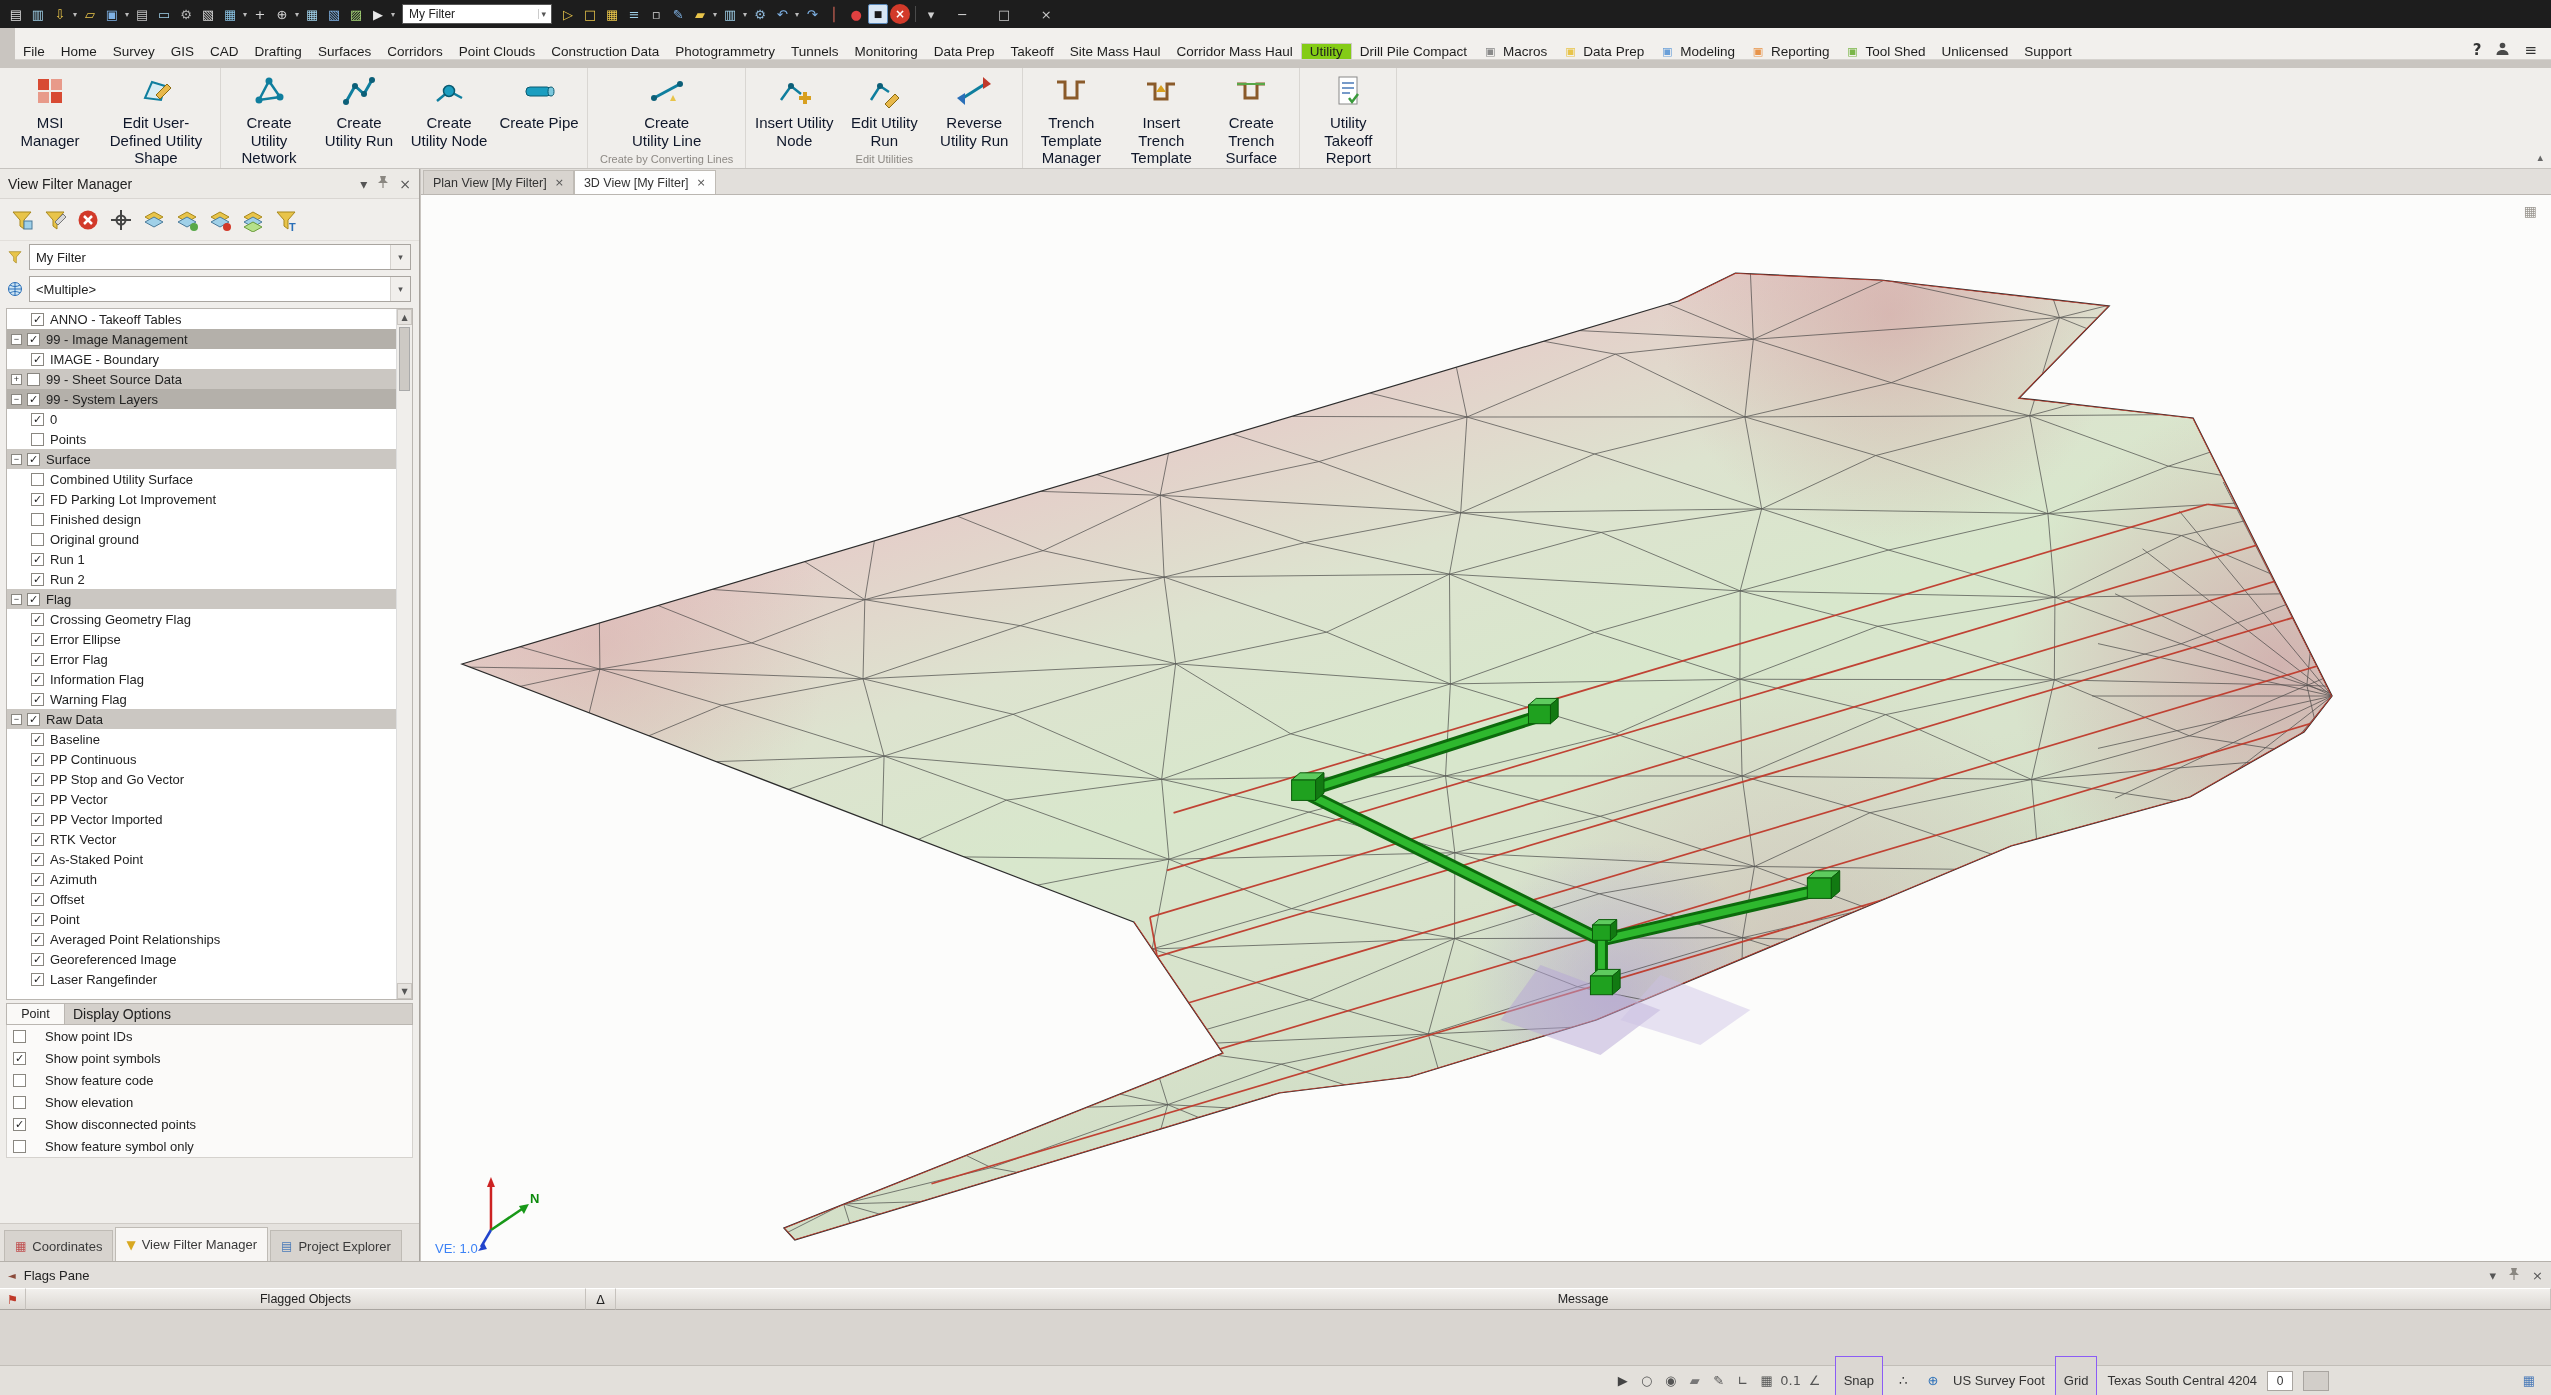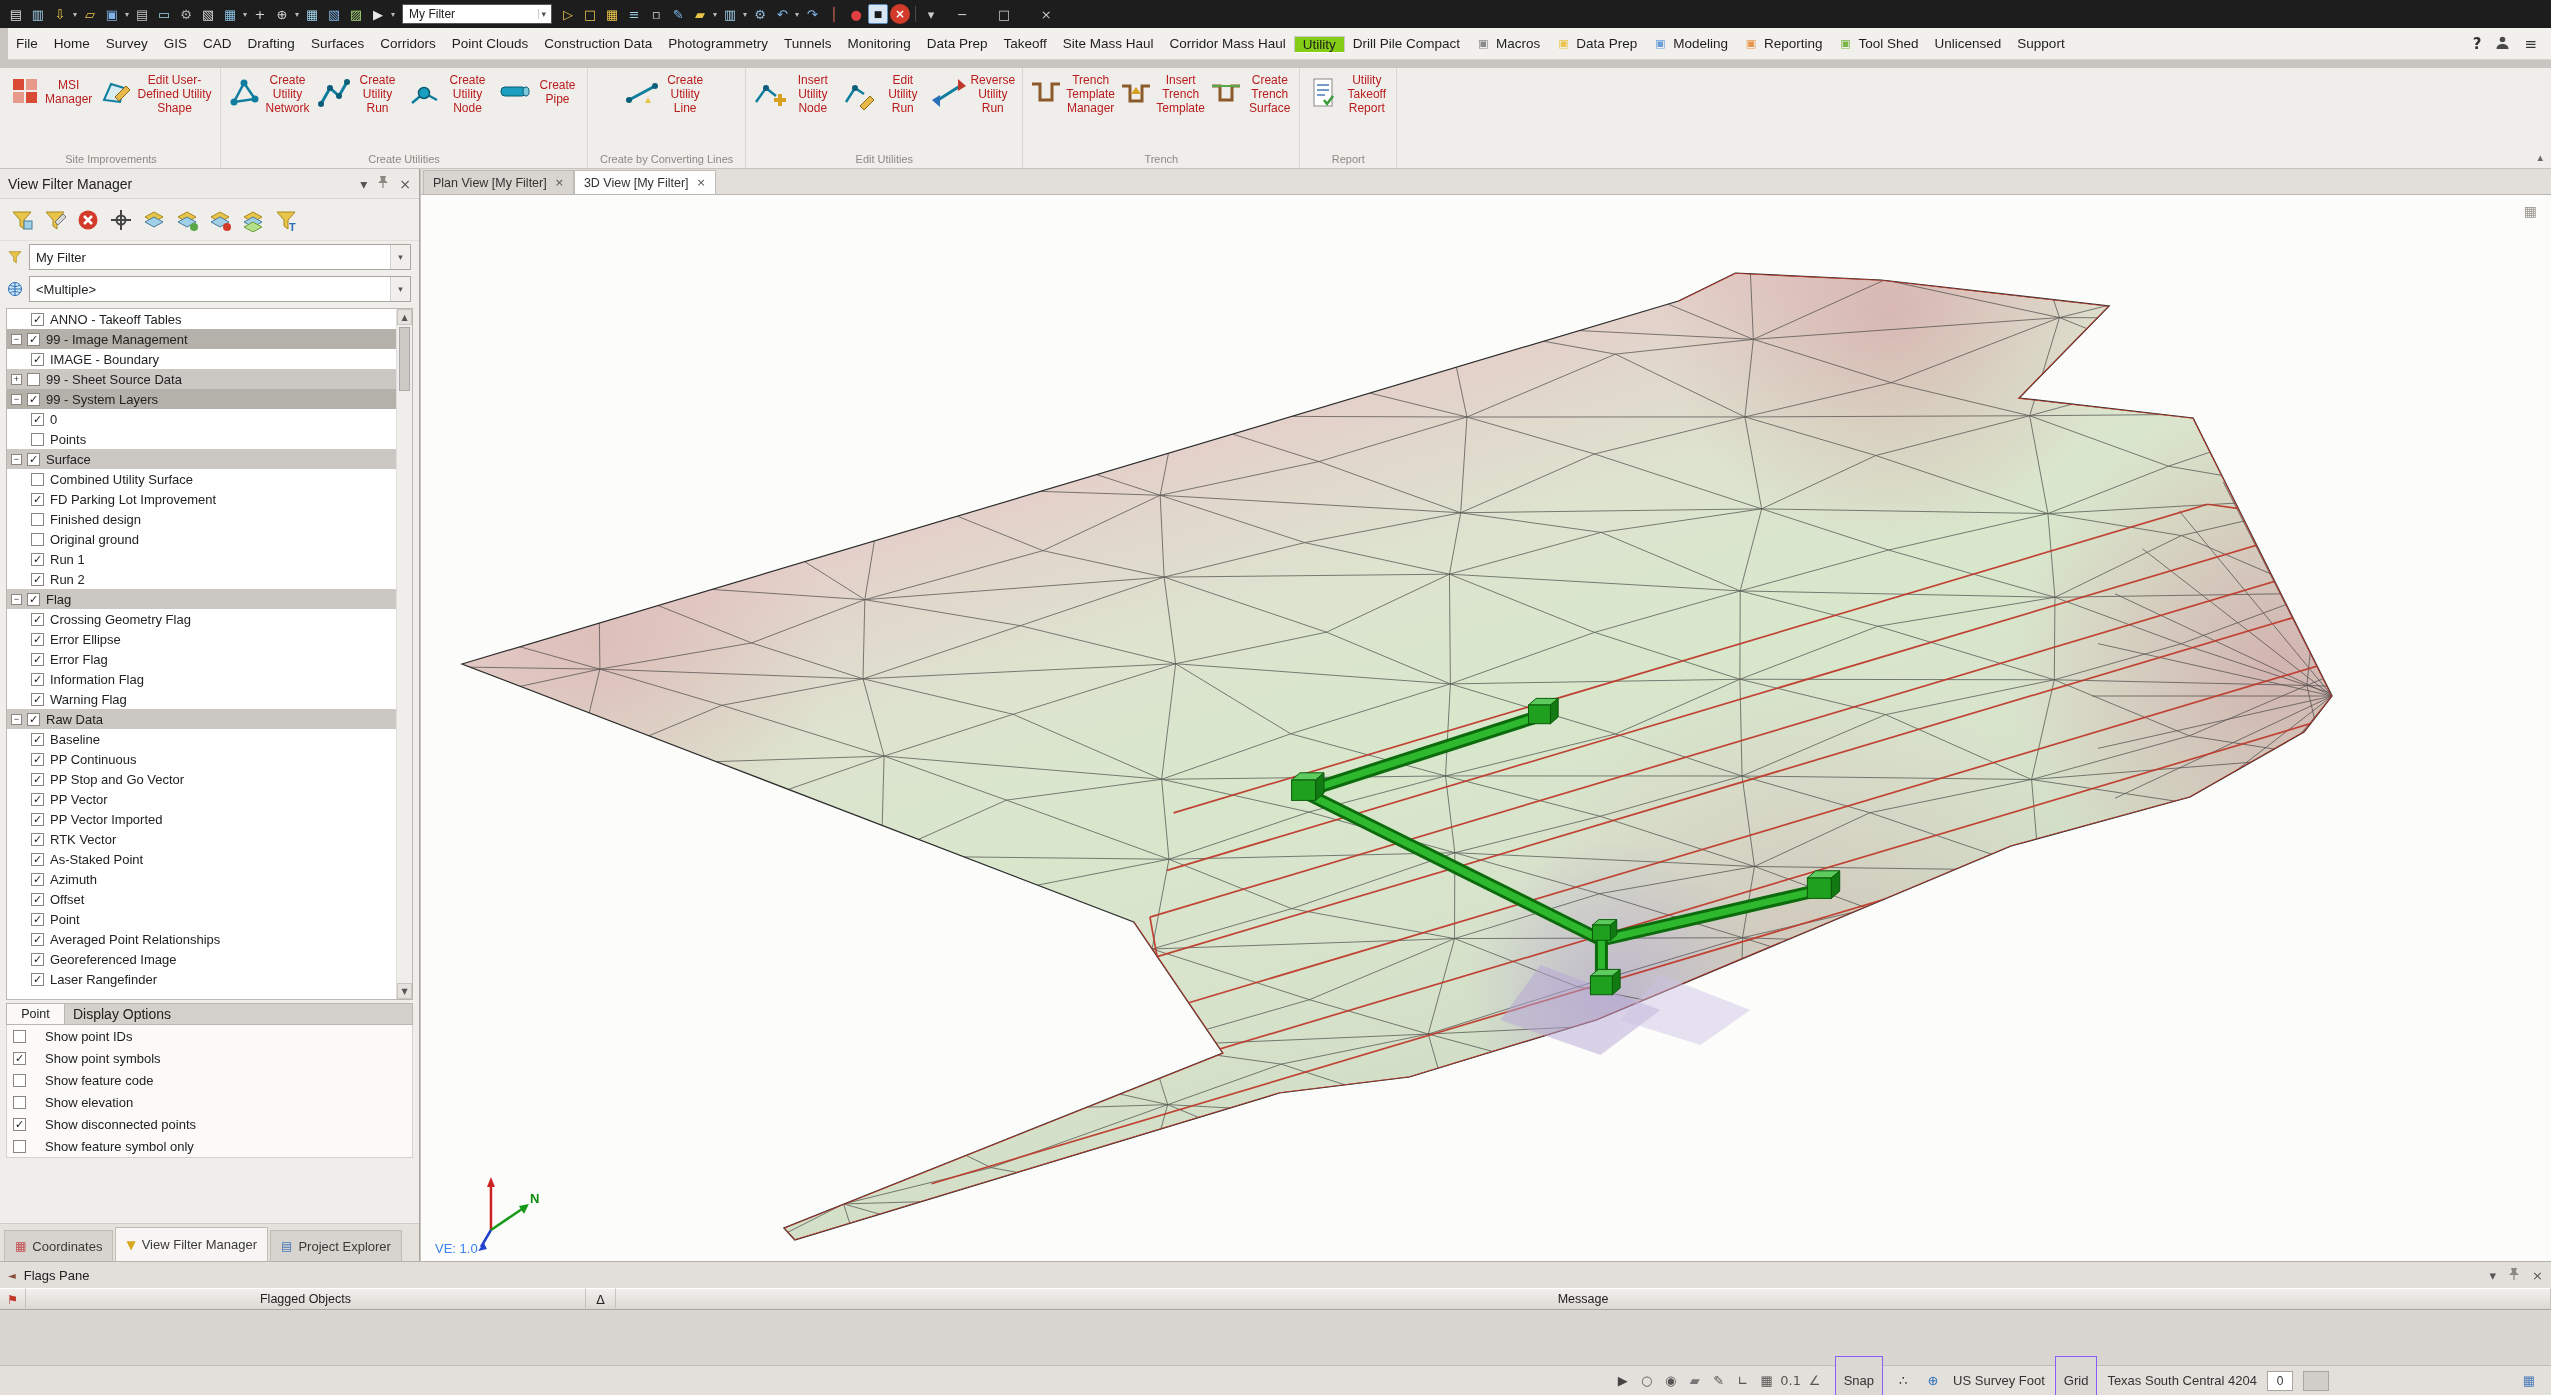--- a/index.html
+++ b/index.html
@@ -13,31 +13,31 @@
 .qa-dd{color:#bbb;font-size:8px;margin:0 1px}
 .qa-combo{height:20px;min-width:150px;background:#fff;border:1px solid #555;font-size:12px;color:#222;display:flex;align-items:center;justify-content:space-between;padding:0 2px 0 6px;margin:0 4px}
 .qa-combo .ca{color:#555;font-size:9px;padding:0 3px;border-left:1px solid #ccc}
 .qa-sep{width:1px;height:16px;background:#4a4a4a;margin:0 3px}
 .qa-close{background:#d23a2a;border-radius:50%;font-size:12px;font-weight:bold}
 .qa-stop{background:#d8e6f4;border:1px solid #5a88b8;font-size:9px}
 .window-title{flex:1;text-align:center;font-size:13px;color:#c9c9c9;white-space:nowrap;overflow:hidden}
 .win-btns{display:flex}
 .win-btn{width:42px;height:28px;display:flex;align-items:center;justify-content:center;color:#c9c9c9;font-size:13px}
 
-.menubar{position:absolute;top:28px;left:8px;right:0;height:32px;background:#f2f0ed;border-bottom:1px solid #d5d2ce;display:flex;align-items:center;overflow:hidden}
+.menubar{position:absolute;top:28px;left:15px;right:0;height:32px;background:#f2f0ed;border-bottom:1px solid #d5d2ce;display:flex;align-items:flex-end;overflow:hidden}
 .menu-tabs{display:flex;align-items:stretch}
 .menu-tab{display:flex;align-items:center;gap:6px;padding:0 8px;font-size:13.5px;color:#1e1e1e;white-space:nowrap}
 .menu-tab.active{background:#84cc16;border:1px solid #cdcac6;border-bottom:1px solid #fff;margin-bottom:-1px}
 .mt-icon{width:14px;height:14px;font-size:11px;display:flex;align-items:center;justify-content:center}
 .menu-right{margin-left:auto;display:flex;align-items:center;gap:14px;padding-right:14px;color:#333;font-size:15px}
 
 .ribbon{position:absolute;top:68px;left:0;right:0;height:101px;background:#f0eeeb;border-bottom:1px solid #c6c3bf;display:flex;align-items:stretch;padding-left:2px}
 .rgroup{display:flex;flex-direction:column;border-right:1px solid #d9d6d2;padding:3px 4px 0}
 .rbtns{display:flex;flex:1;align-items:flex-start;justify-content:center;gap:2px}
-.rbtn{width:88px;display:flex;align-items:center;gap:3px;padding:3px 2px;font-size:12px;line-height:1.15;text-align:center;color:#b91c1c}
+.rbtn{width:88px;display:flex;flex-direction:column;align-items:center;gap:3px;padding:3px 2px;font-size:15px;line-height:1.15;text-align:center;color:#0f172a}
 .rbtn.wide{width:120px}
 .rbtn svg{width:34px;height:34px}
 .rgroup-label{font-size:11px;color:#8d8984;text-align:center;padding:1px 8px 3px;white-space:nowrap}
 .ribbon-collapse{position:absolute;right:8px;bottom:4px;font-size:11px;color:#666}
 
 .panel{position:absolute;top:169px;left:0;width:420px;bottom:134px;background:#f0eeeb;border-right:1px solid #a7a39e;display:flex;flex-direction:column}
 .panel-header{height:30px;display:flex;align-items:center;padding:0 8px;font-size:14px;background:#eceae6;border-bottom:1px solid #d9d6d2}
 .ph-icons{margin-left:auto;display:flex;gap:10px;color:#555;align-items:center}
 .panel-toolbar{height:42px;display:flex;align-items:center;gap:5px;padding:0 8px;border-bottom:1px solid #e2dfdb}
 .ptool{width:28px;height:28px;display:flex;align-items:center;justify-content:center}

